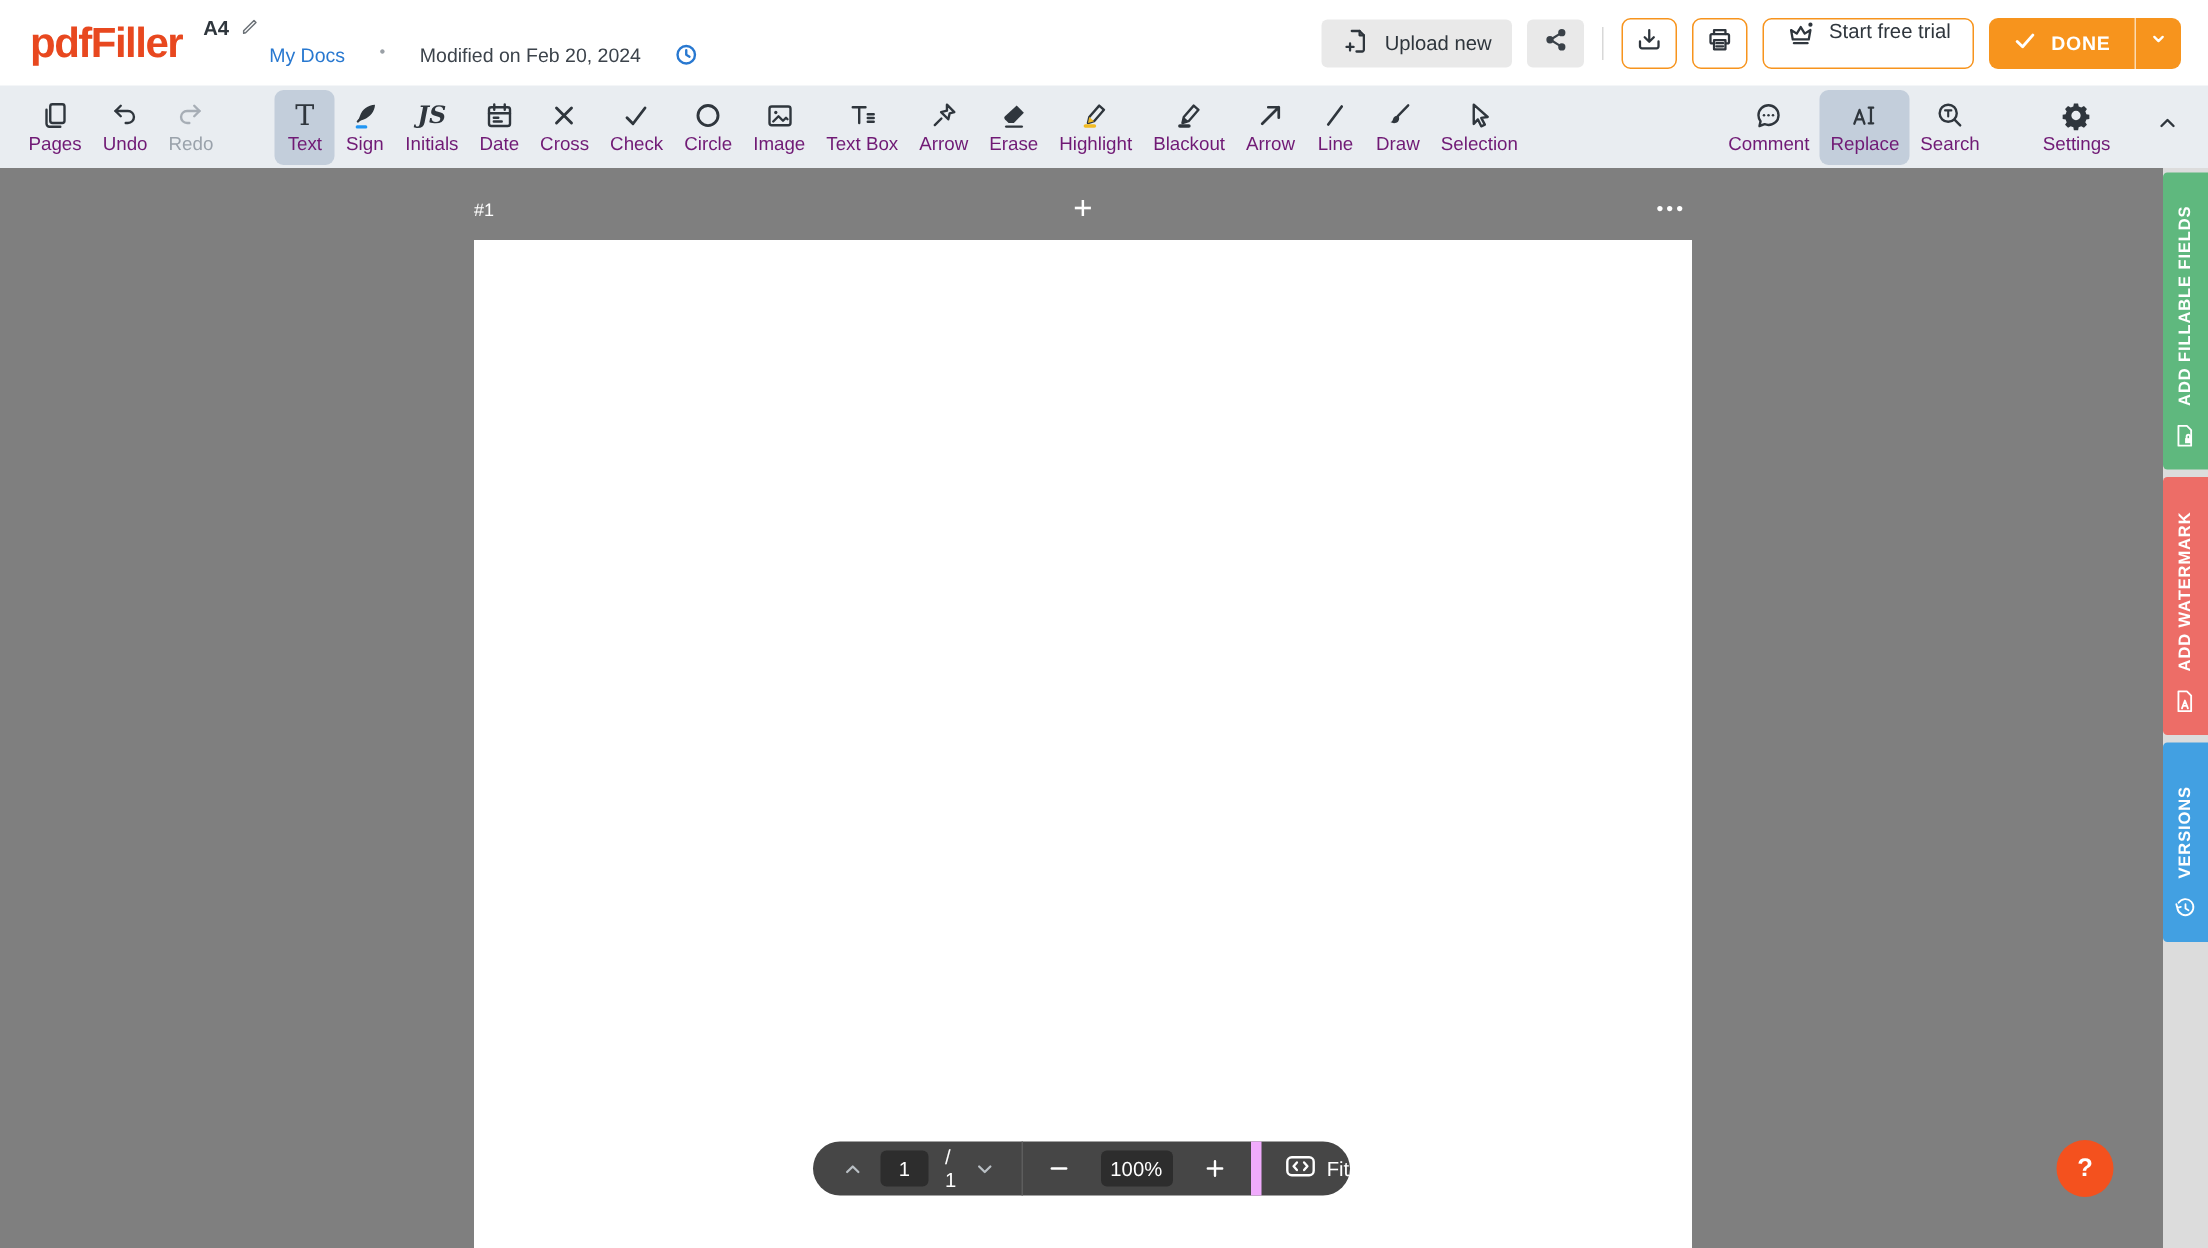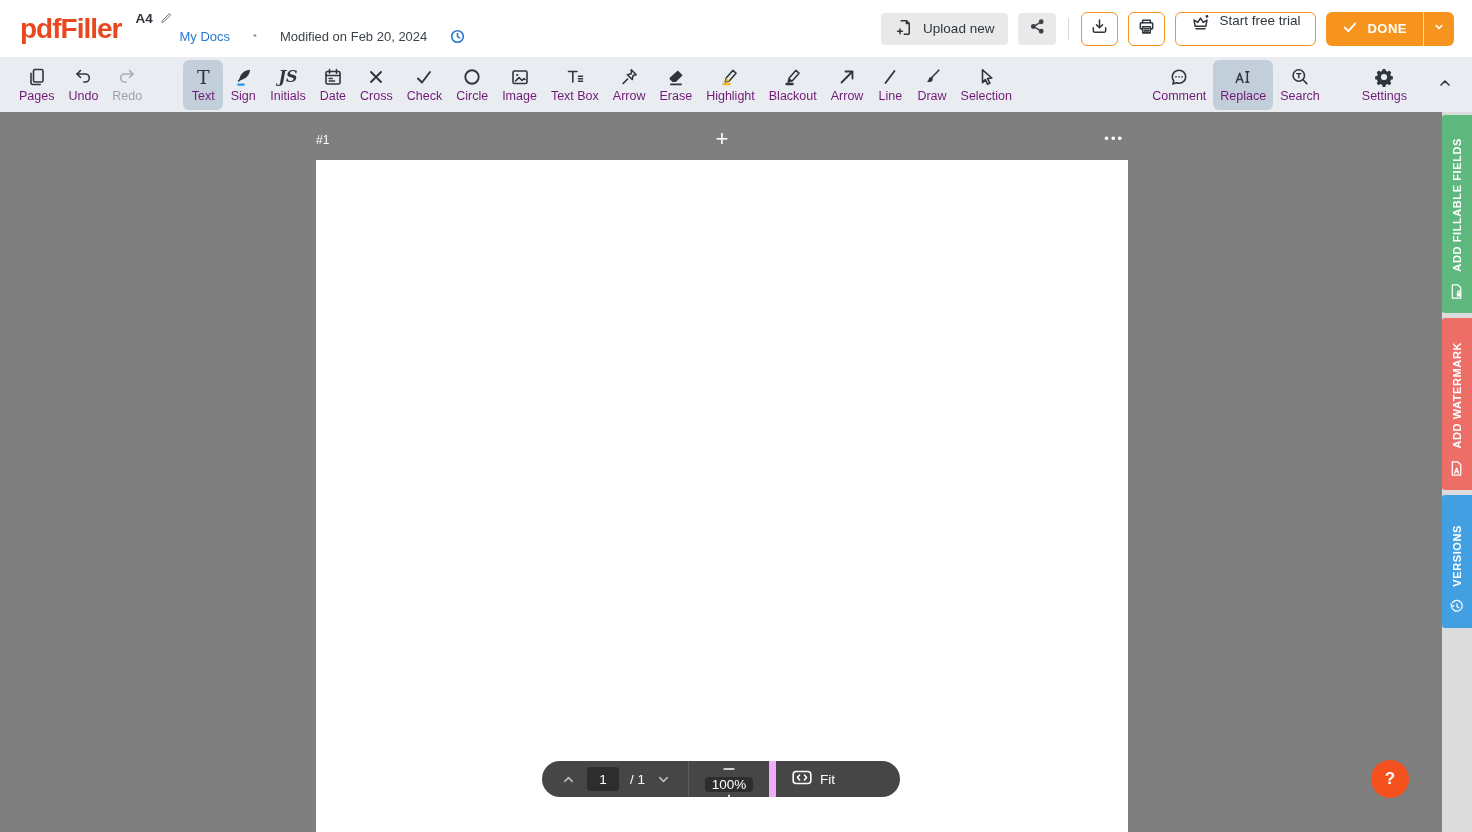--- a/index.html
+++ b/index.html
@@ -75,21 +75,21 @@
   .vtab-red   { height:172px; background:#ed6d67; }
   .vtab-blue  { height:133px; background:#42a0e2; }
   svg.vic { fill:none; stroke:#fff; stroke-width:1.3; stroke-linecap:round; stroke-linejoin:round;
             width:16px; height:17px; }
 
   
   .pager { position:absolute; left:542px; top:649px; width:358px; height:36px; background:#464646;
            border-radius:18px; display:flex; align-items:stretch; color:#fff; font-size:13.5px; }
   .pg-sec { display:flex; align-items:center; }
   .pg-sec1 { gap:11px; padding:0 17px 0 19px; }
-  .pg-sec2 { gap:0; padding:0 16px; border-left:1px solid #5d5d5d;flex-direction:column; }
+  .pg-sec2 { gap:20px; padding:16px 16px; border-left:1px solid #5d5d5d; }
   .pg-sec3 { gap:8px; padding:0 18px 0 16px; border-left:7px solid #f0abfc; }
   .pg-box { background:#2d2d2d; border-radius:4px; height:24px; min-width:32px; padding:0 6px;
             display:flex; align-items:center; justify-content:center; cursor:text; }
   .pg-chev, .pg-op { display:flex; align-items:center; cursor:pointer; }
   svg.pgi { fill:none; stroke:#b9bfc4; stroke-width:2; stroke-linecap:round; stroke-linejoin:round; }
   svg.pgw { fill:none; stroke:#fff; stroke-width:2; stroke-linecap:round; stroke-linejoin:round; }
   .fit-wrap { display:flex; align-items:center; gap:8px; cursor:pointer; }
 
   
   .help { position:absolute; left:1371px; top:648px; width:38px; height:38px; border-radius:50%;

